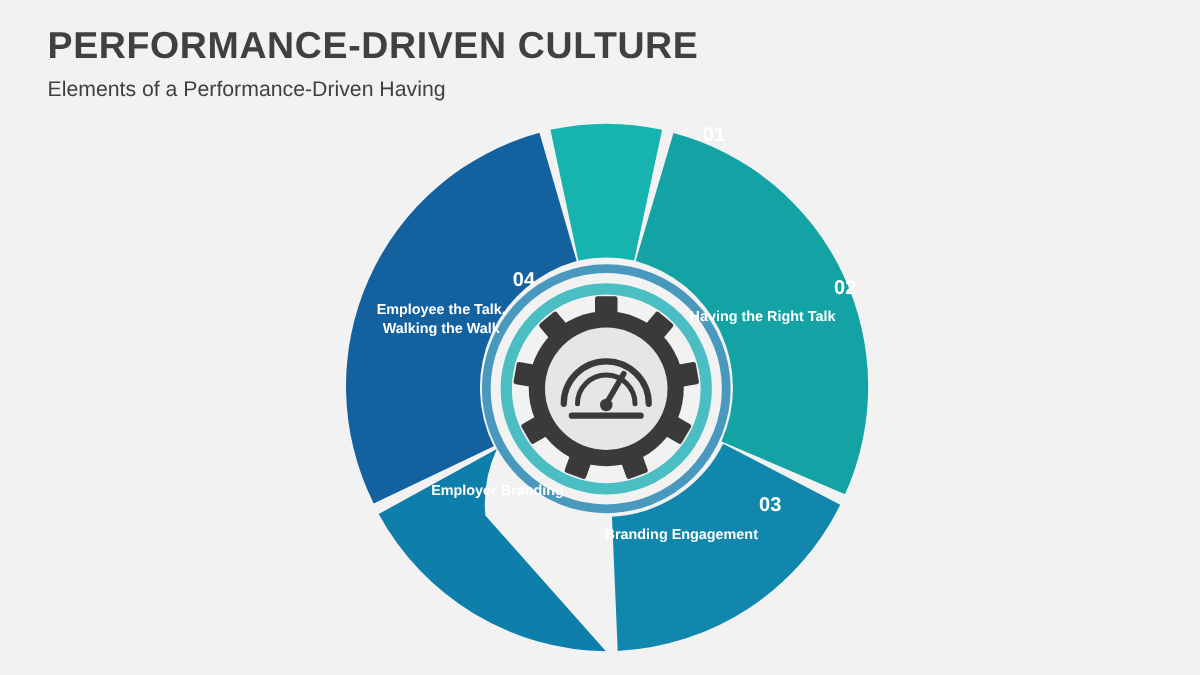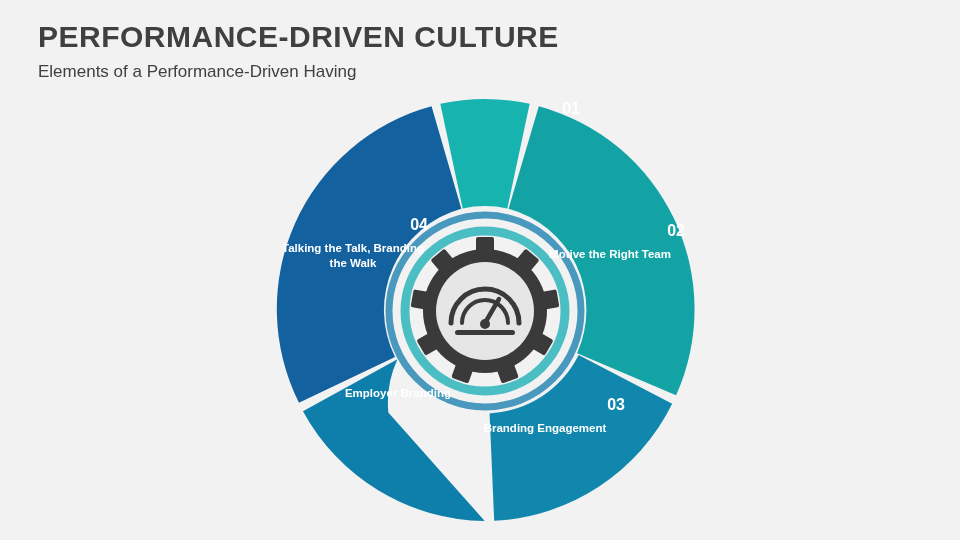--- a/index.html
+++ b/index.html
@@ -174,31 +174,31 @@
       </g>
 
     </svg>
 
     <div class="seg-label" id="lbl-1">
       <div class="seg-num">01</div>
     </div>
 
     <div class="seg-label" id="lbl-2">
       <div class="seg-num">02</div>
-      <div class="seg-text">Motive the Right Team</div>
+      <div class="seg-text">Having the Right Talk</div>
     </div>
 
     <div class="seg-label" id="lbl-3">
       <div class="seg-num">03</div>
       <div class="seg-text">Branding Engagement</div>
     </div>
 
     <div class="seg-label" id="lbl-4">
       <div class="seg-text">Employer Branding</div>
     </div>
 
     <div class="seg-label" id="lbl-5">
       <div class="seg-num">04</div>
-      <div class="seg-text">Talking the Talk, Branding the Walk</div>
+      <div class="seg-text">Employee the Talk, Walking the Walk</div>
     </div>
 
   </div>
 </div>
 
 </body></html>

